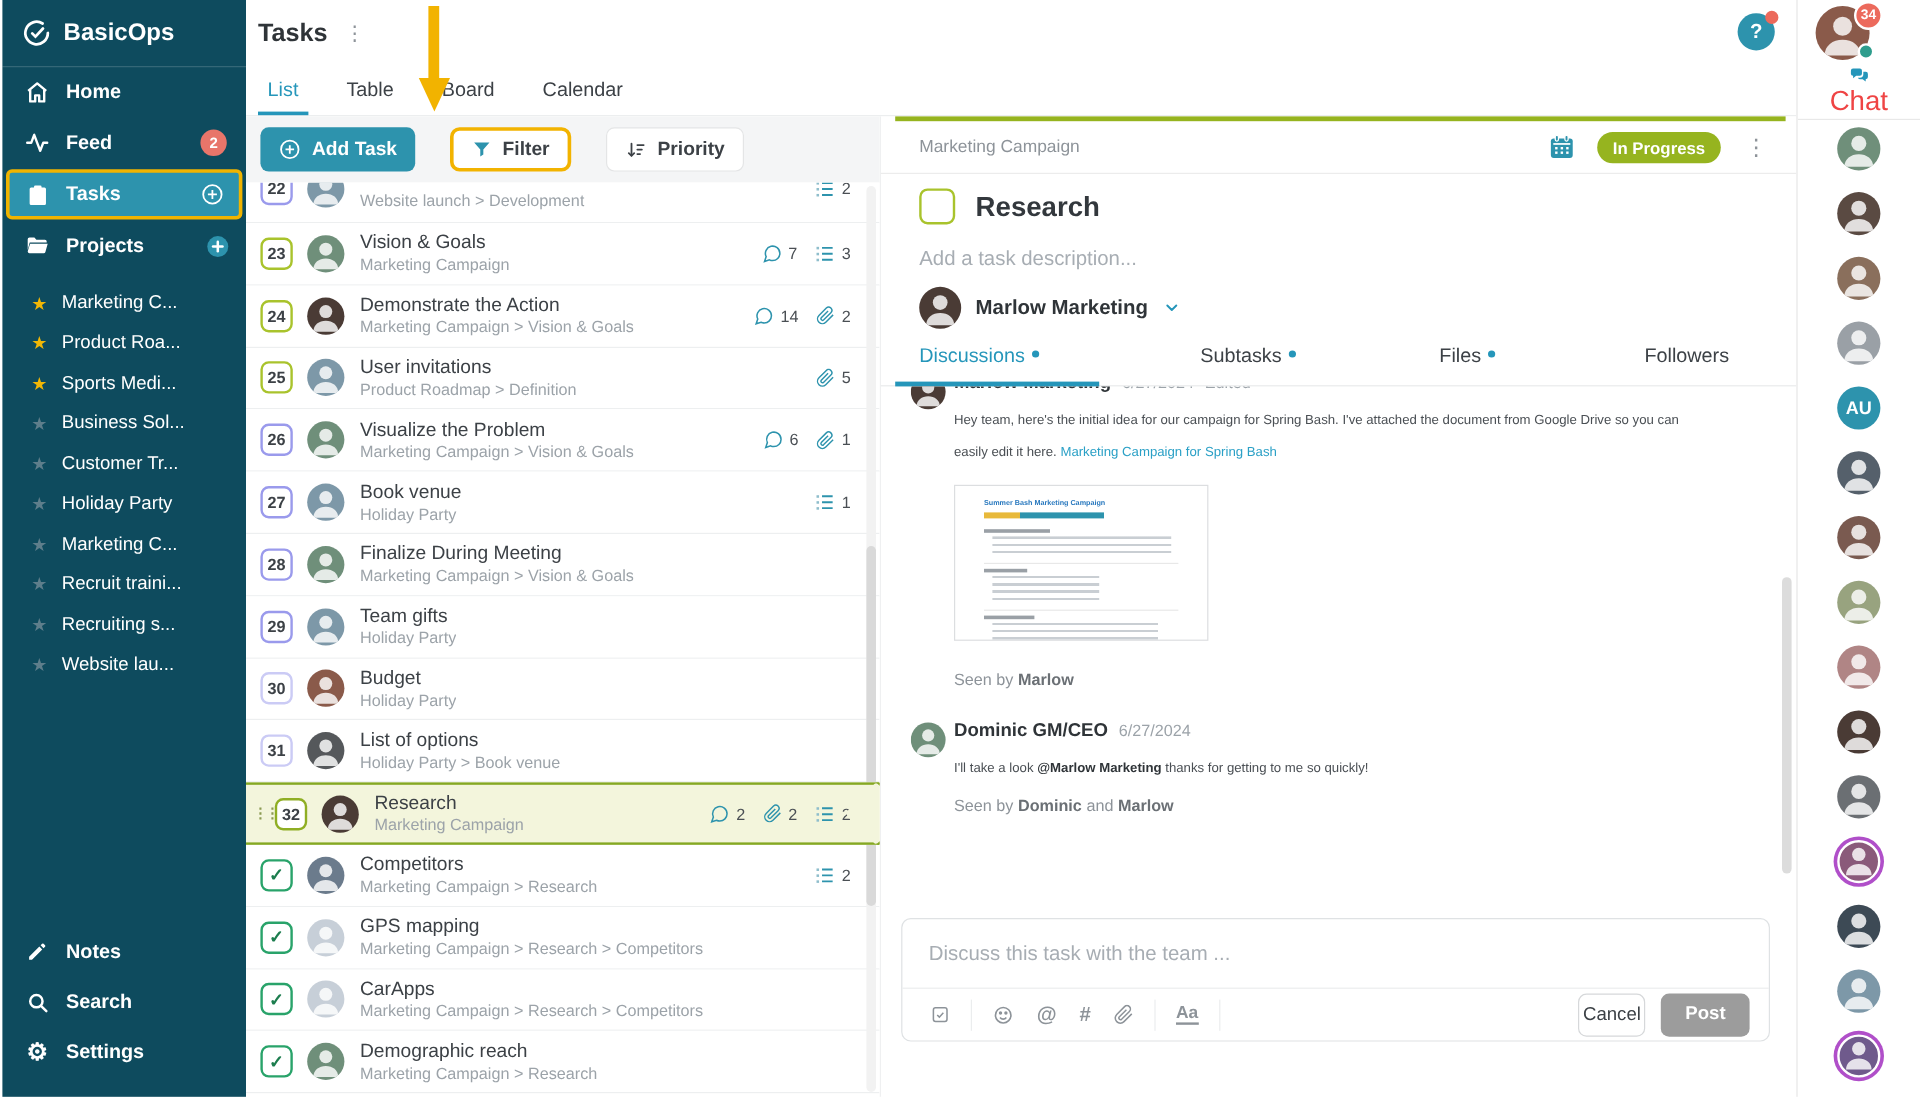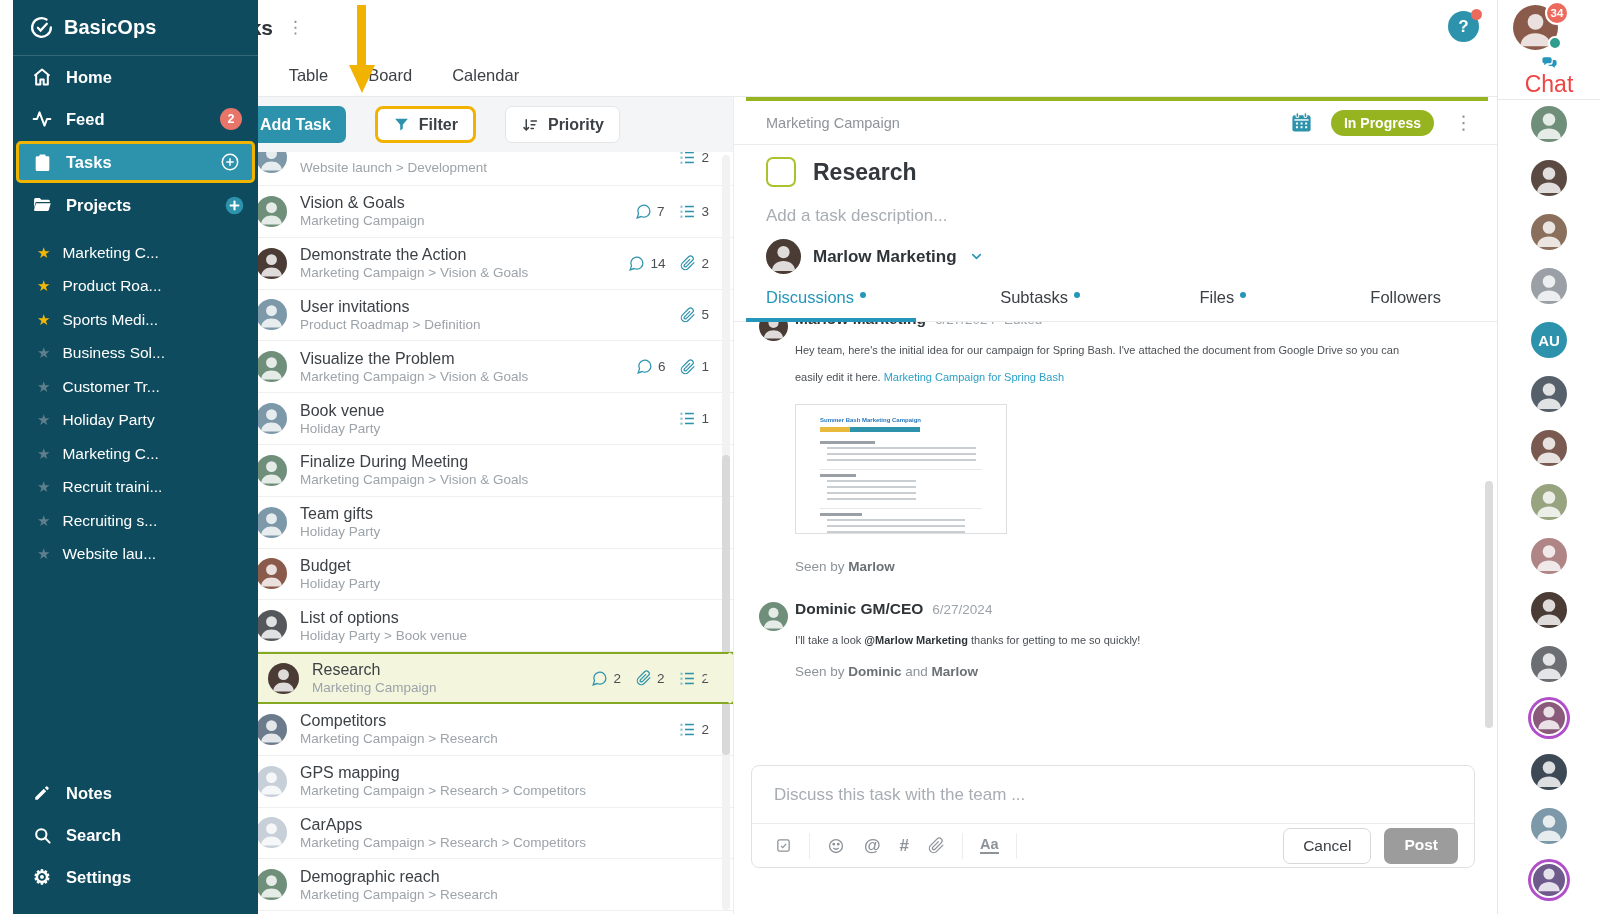--- a/index.html
+++ b/index.html
@@ -1,19 +1,19 @@
 <!DOCTYPE html>
 <html><head>
 <meta charset="utf-8">
 <style>
   *{margin:0;padding:0;box-sizing:border-box}
   html,body{width:1600px;height:914px;overflow:hidden;font-family:"Liberation Sans",sans-serif;background:#fff;color:#3c4146}
   i,em{font-style:normal}
   
-  #sidebar{position:absolute;left:13px;top:0;width:245px;height:914px;background:#0E4B5E;color:#fff;z-index:10}
+  #sidebar{position:absolute;left:2px;top:0;width:203px;height:914px;background:#0E4B5E;color:#fff;z-index:10}
   .logo{height:56px;display:flex;align-items:center;gap:10px;padding-left:16px;border-bottom:1px solid rgba(255,255,255,.16);font-size:20px;font-weight:700}
   .nav-item{position:relative;height:42px;display:flex;align-items:center;gap:13px;padding:0 18px;font-size:16.5px;font-weight:700;cursor:pointer}
   .nav-item .nico{width:22px;display:flex;justify-content:center}
   .nav-item.selected{background:#2D93AD;outline:3px solid #F0B400;outline-offset:-1px;margin:3px 5px;height:38px;border-radius:3px;padding:0 13px}
   .badge-red{position:absolute;right:16px;width:22px;height:22px;border-radius:50%;background:#E8756A;color:#fff;font-size:12.5px;font-weight:700;display:flex;align-items:center;justify-content:center}
   .plus-right{position:absolute;right:13px;display:flex}
   .proj-list{margin-top:10px}
   .proj{height:33.5px;display:flex;align-items:center;gap:12px;padding:0 10px 0 24px;font-size:15.5px;cursor:pointer;white-space:nowrap}
   .proj .star{font-size:15px;color:#5E7E8B}
   .proj.starred .star{color:#F2B705}
@@ -105,21 +105,21 @@
   .doc-h{width:34%;height:2.5px;background:#9AA0A6;margin-bottom:3.5px}
   .doc-p{margin-left:7px;background:repeating-linear-gradient(#C9CED3 0 2px,transparent 2px 6px)}
   
   .composer{position:absolute;left:17px;right:22px;top:668px;height:103px;border:1px solid #DFE2E4;border-radius:8px;background:#fff}
   .c-input{height:57px;display:flex;align-items:center;padding:0 22px;font-size:17px;color:#A7ADB3;cursor:text}
   .c-tools{border-top:1px solid #EBEDEE;height:44px;display:flex;align-items:center;padding:0 6px}
   .tgrp{display:flex;align-items:center;gap:19px;padding:0 17px;border-right:1px solid #EBEDEE;height:26px;color:#8D9399;font-size:17px}
   .tgrp .ticon{cursor:pointer;display:flex;align-items:center}
   .aa{font-size:14.5px;font-weight:700;border-bottom:2px solid #8D9399;line-height:15px;cursor:pointer}
   .c-btns{margin-left:auto;display:flex;gap:13px;padding-right:10px}
-  .btn-cancel{border:1px solid #D6D8DA;border-radius:7px;background:#fff;padding:8px 19px;font-size:15.5px;color:#3C4146;cursor:pointer}
+  .btn-cancel{border:1px solid #D6D8DA;border-radius:7px;background:#fff;padding:8px 3px;font-size:15.5px;color:#3C4146;cursor:pointer}
   .btn-post{border-radius:7px;background:#9C9C9C;padding:8px 20px;font-size:15.5px;color:#fff;font-weight:700;cursor:pointer}
   .panel-sb{position:absolute;right:4px;top:384px;width:8px;height:247px;background:#DCDCDC;border-radius:4px}
   
   #chatrail{position:absolute;left:1497px;top:0;width:103px;height:914px;background:#fff;border-left:1px solid #E6E6E6;overflow:hidden;z-index:5}
   .user-av{position:absolute;top:5px;left:15px;width:45px;height:45px;border-radius:50%;background:#8A5A4A;overflow:hidden;display:flex;align-items:flex-end;justify-content:center;cursor:pointer}
   .user-badge{position:absolute;top:1px;left:47px;width:24px;height:24px;border-radius:50%;background:#EC6A5C;border:2px solid #fff;color:#fff;font-size:11.5px;font-weight:700;display:flex;align-items:center;justify-content:center}
   .user-dot{position:absolute;top:36px;left:50px;width:14px;height:14px;border-radius:50%;background:#2E9D8D;border:2px solid #fff}
   .chat-head{position:absolute;top:54px;left:0;right:0;height:46px;border-bottom:1px solid #E8E8E8;display:flex;flex-direction:column;align-items:center;justify-content:center;cursor:pointer}
   .chat-label{font-size:23px;color:#ef4444;margin-top:-1px}
   .cav-list{position:absolute;top:106px;left:0;right:0;display:flex;flex-direction:column;align-items:center;gap:18px}

